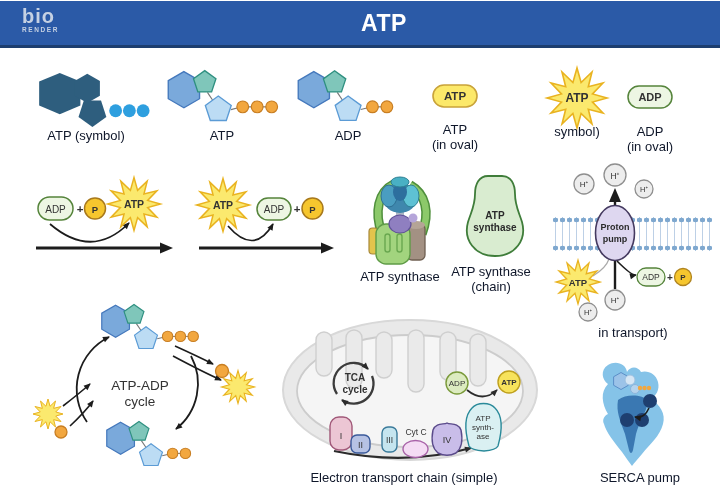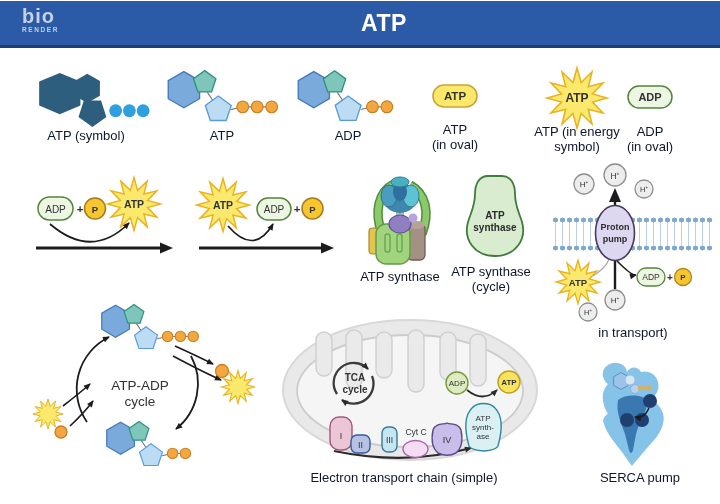--- a/index.html
+++ b/index.html
@@ -87,21 +87,20 @@
   <div class="lbl" style="left:395px;top:123px;width:120px">
     <div>ATP</div>
     <div>(in oval)</div>
   </div>
 
   <svg class="icon" style="left:545px;top:66px" width="64" height="64" viewBox="0 0 64 64">
     <polygon points="62,32 47.5,36.1 58,47 43.3,43.3 47,58 36.1,47.5 32,62 27.9,47.5 17,58 20.7,43.3 6,47 16.5,36.1 2,32 16.5,27.9 6,17 20.7,20.7 17,6 27.9,16.5 32,2 36.1,16.5 47,6 43.3,20.7 58,17 47.5,27.9" fill="#fbe96e" stroke="#e9b320" stroke-width="1.6"></polygon>
     <text x="32" y="36" font-size="12" font-weight="bold" fill="#333" text-anchor="middle">ATP</text>
   </svg>
   <div class="lbl" style="left:517px;top:125px;width:120px">
-    <div>ATP (in energy</div>
     <div>symbol)</div>
   </div>
 
   <svg class="icon" style="left:627px;top:85px" width="46" height="24" viewBox="0 0 46 24">
     <rect x="1" y="1" width="44" height="22" rx="11" fill="#edf6e3" stroke="#55843b" stroke-width="1.5"></rect>
     <text x="23" y="16" font-size="11" font-weight="600" fill="#333" text-anchor="middle">ADP</text>
   </svg>
   <div class="lbl" style="left:590px;top:125px;width:120px">
     <div>ADP</div>
     <div>(in oval)</div>
@@ -169,21 +168,21 @@
   </svg>
   <div class="lbl" style="left:340px;top:270px;width:120px">ATP synthase</div>
 
   <svg class="icon" style="left:461px;top:170px" width="68" height="94" viewBox="0 0 68 94">
     <path d="M 27 6 C 18 6 14 14 14 24 C 14 36 10 42 7 52 C 2 70 14 86 34 86 C 54 86 66 70 61 52 C 58 42 54 36 54 24 C 54 14 50 6 41 6 Z" fill="#d9ecd0" stroke="#3f7d3a" stroke-width="1.8"></path>
     <text x="34" y="49" font-size="10" font-weight="bold" fill="#2a2a2a" text-anchor="middle">ATP</text>
     <text x="34" y="61" font-size="10" font-weight="bold" fill="#2a2a2a" text-anchor="middle">synthase</text>
   </svg>
   <div class="lbl" style="left:427px;top:265px;width:128px">
     <div>ATP synthase</div>
-    <div>(cycle)</div>
+    <div>(chain)</div>
   </div>
 
   <div class="membrane">
     <div class="mem-heads"></div>
     <div class="mem-tails"></div>
     <div class="mem-tails"></div>
     <div class="mem-heads"></div>
   </div>
   <svg class="icon over" style="left:548px;top:162px" width="170" height="162" viewBox="0 0 170 162">
     <defs>

